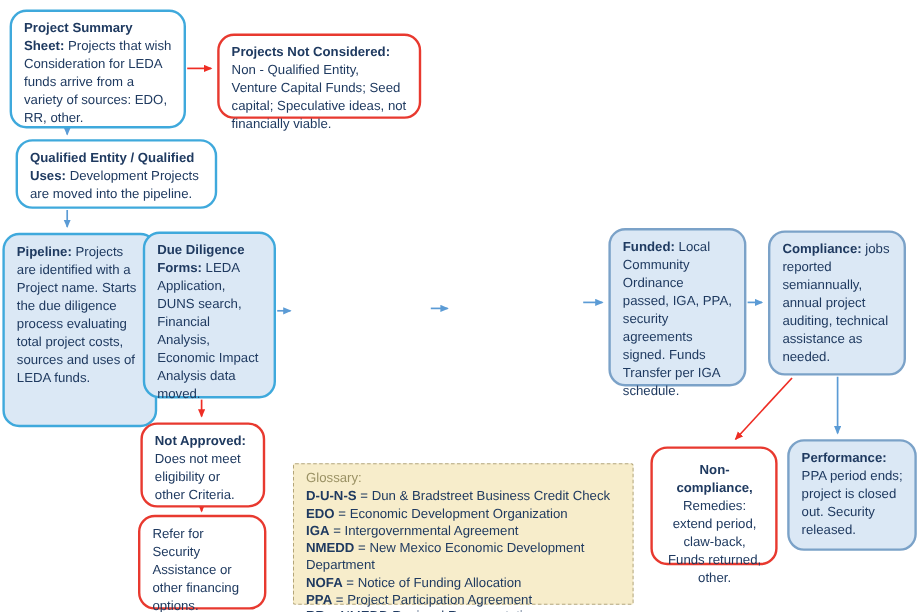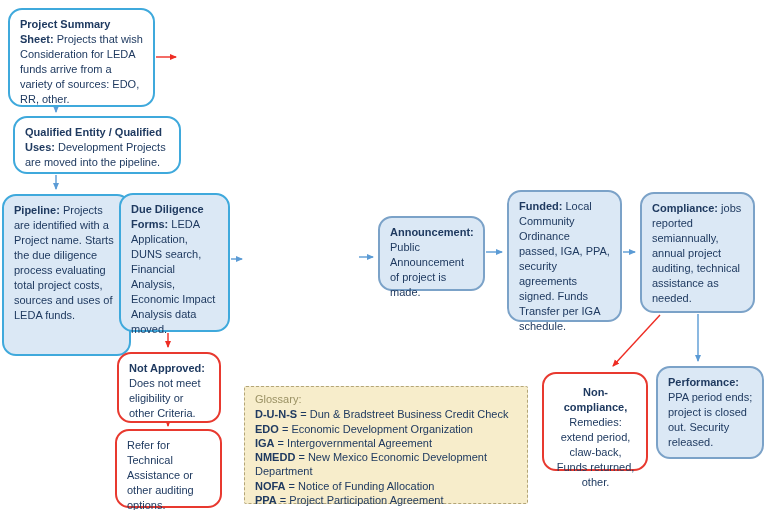--- a/index.html
+++ b/index.html
@@ -57,52 +57,52 @@
     <line x1="168" y1="333" x2="168" y2="347" style="stroke:var(--arrow-red);stroke-width:1.4" marker-end="url(#ar)"></line>
     <line x1="168" y1="423" x2="168" y2="426" style="stroke:var(--arrow-red);stroke-width:1.4" marker-end="url(#ar)"></line>
     <line x1="660" y1="315" x2="613" y2="366" style="stroke:var(--arrow-red);stroke-width:1.4" marker-end="url(#ar)"></line>
     <line x1="698" y1="314" x2="698" y2="361" style="stroke:var(--arrow-blue);stroke-width:1.4" marker-end="url(#ab)"></line>
   </svg>
 
   <div class="box cyan" style="left:8px;top:8px;width:147px;height:99px;">
     <b>Project Summary Sheet:</b><span> Projects that wish Consideration for LEDA funds arrive from a variety of sources: EDO, RR, other.</span>
   </div>
 
+  <div class="box red" style="left:181px;top:28px;width:170px;height:71px;">
+    <b>Projects Not Considered:</b><span> Non - Qualified Entity, Venture Capital Funds; Seed capital; Speculative ideas, not financially viable.</span>
+  </div>
 
   <div class="box cyan" style="left:13px;top:116px;width:168px;height:58px;">
     <b>Qualified Entity / Qualified Uses:</b><span> Development Projects are moved into the pipeline.</span>
   </div>
 
   <div class="box cyan fill" style="left:2px;top:194px;width:129px;height:162px;">
     <b>Pipeline:</b><span> Projects are identified with a Project name.  Starts the due diligence process evaluating total project costs, sources and uses of LEDA funds.</span>
   </div>
 
   <div class="box cyan fill" style="left:119px;top:193px;width:111px;height:139px;">
     <b>Due Diligence Forms:</b><span> LEDA Application, DUNS search, Financial Analysis, Economic Impact Analysis data moved.</span>
   </div>
 
 
-  <div class="box steel" style="left:378px;top:216px;width:107px;height:75px;">
-    <b>Announcement:</b><span> Public Announcement of project is made.</span>
-  </div>
 
   <div class="box steel" style="left:507px;top:190px;width:115px;height:132px;">
     <b>Funded:</b><span> Local Community Ordinance passed, IGA, PPA, security agreements signed. Funds Transfer per IGA schedule.</span>
   </div>
 
   <div class="box steel" style="left:640px;top:192px;width:115px;height:121px;">
     <b>Compliance:</b><span> jobs reported semiannually, annual project auditing, technical assistance as needed.</span>
   </div>
 
   <div class="box red" style="left:117px;top:352px;width:104px;height:71px;">
     <b>Not Approved:</b><span> Does not meet eligibility or other Criteria.</span>
   </div>
 
   <div class="box red" style="left:115px;top:429px;width:107px;height:79px;">
-    <span>Refer for Technical Assistance or other auditing options.</span>
+    <span>Refer for Security Assistance or other financing options.</span>
   </div>
 
   <div class="glossary" style="left:244px;top:386px;width:284px;height:118px;">
     <div class="g-title">Glossary:</div>
     <div class="g-row"><b>D-U-N-S</b><span> = </span><span>Dun &amp; Bradstreet Business Credit Check</span></div>
     <div class="g-row"><b>EDO</b><span> = </span><span>Economic Development Organization</span></div>
     <div class="g-row"><b>IGA</b><span> = </span><span>Intergovernmental Agreement</span></div>
     <div class="g-row"><b>NMEDD</b><span> = </span><span>New Mexico Economic Development Department</span></div>
     <div class="g-row"><b>NOFA</b><span> = </span><span>Notice of Funding Allocation</span></div>
     <div class="g-row"><b>PPA</b><span> = </span><span>Project Participation Agreement</span></div>

